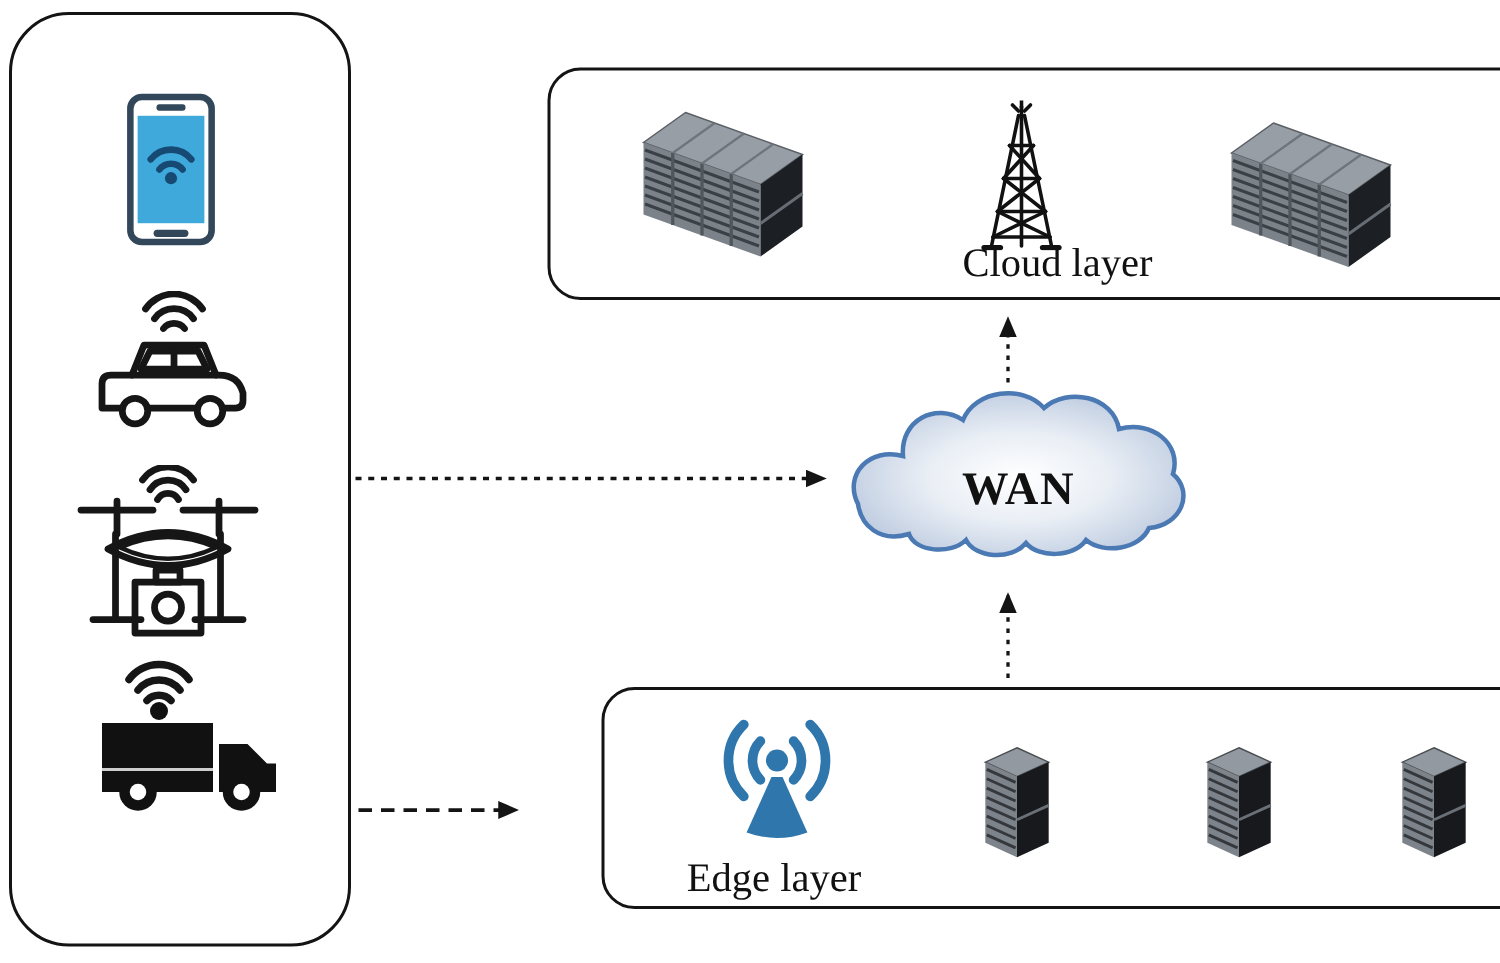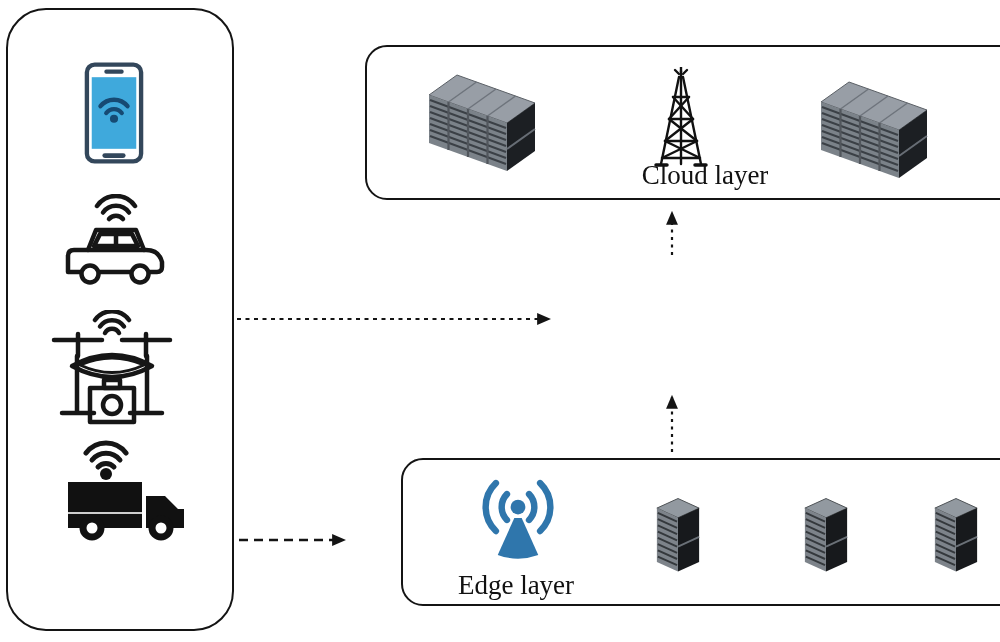--- a/index.html
+++ b/index.html
@@ -170,20 +170,37 @@
           <line x1="60.5" y1="43" x2="88.5" y2="23"></line>
         </g>
         <polygon points="80,50 108,30 108,78 80,98" fill="#1C1F23"></polygon>
         <line x1="80" y1="76" x2="108" y2="56" stroke="#676d75" stroke-width="2"></line>
       </svg>
     </div>
 
     <div id="cloud-label" class="layer-label">Cloud layer</div>
   </div>
 
+  <div id="wan-wrap">
+    <svg width="246" height="138" viewBox="0 0 246 138">
+      <defs>
+        <radialGradient id="cloudfill" cx="50%" cy="52%" r="62%">
+          <stop offset="0%" stop-color="#FFFFFF"></stop>
+          <stop offset="45%" stop-color="#E9EEF5"></stop>
+          <stop offset="85%" stop-color="#C2CFE2"></stop>
+          <stop offset="100%" stop-color="#AEBFD8"></stop>
+        </radialGradient>
+      </defs>
+      <path d="M 16,84 C 6,64 24,46 46,52 C 44,28 68,16 86,28 C 94,8 126,4 140,20
+           C 156,6 186,12 190,34 C 212,28 232,44 226,64 C 240,76 232,98 210,100
+           C 204,114 180,118 168,108 C 160,120 136,120 128,110 C 118,122 94,120 88,108
+           C 78,118 54,116 50,104 C 30,110 18,98 16,84 Z" fill="url(#cloudfill)" stroke="#4A79B4" stroke-width="3"></path>
+    </svg>
+    <div id="wan-label">WAN</div>
+  </div>
 
   <div id="edge-panel" class="panel">
 
     <div class="icon" style="left:62px;top:12px;">
       <svg width="106" height="94" viewBox="0 0 108 102">
         <g fill="none" stroke="#2F76AC" stroke-width="7" stroke-linecap="round">
           <path d="M 42,24 A 20,20 0 0 0 42,52"></path>
           <path d="M 30,12 A 36,36 0 0 0 30,64"></path>
           <path d="M 66,24 A 20,20 0 0 1 66,52"></path>
           <path d="M 78,12 A 36,36 0 0 1 78,64"></path>

